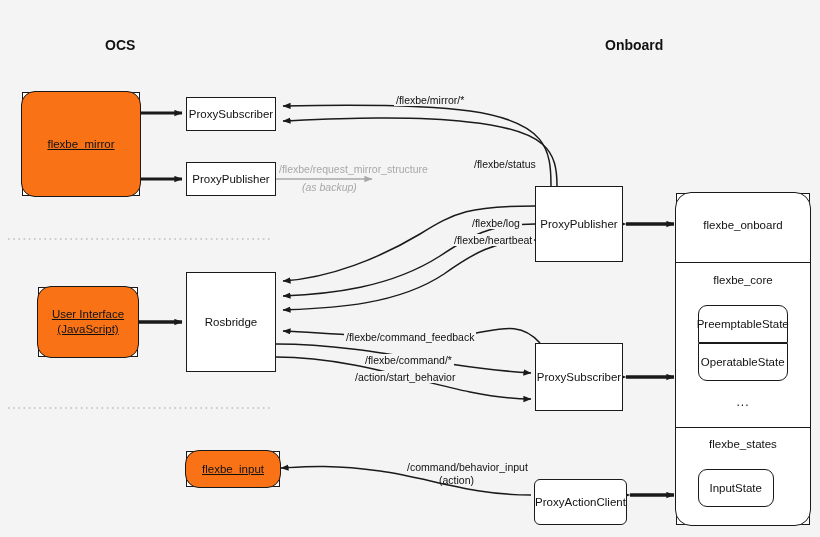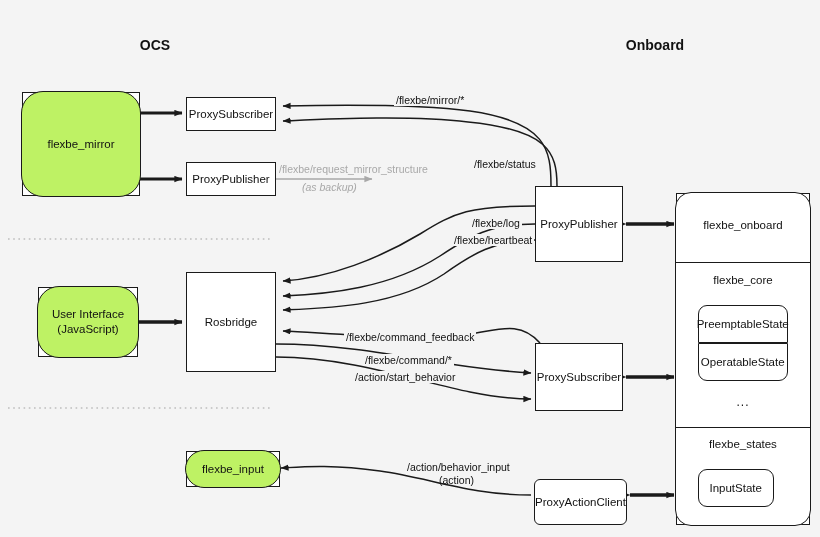--- a/index.html
+++ b/index.html
@@ -9,45 +9,45 @@
     font-family:"Liberation Sans", sans-serif;
     overflow:hidden;
     position:relative;
   }
   #stage{position:absolute;left:0;top:0;width:820px;height:537px;}
   svg.layer{position:absolute;left:0;top:0;width:820px;height:537px;overflow:visible;}
   svg.edges{z-index:1;}
 
   .hdr{
     position:absolute;font-weight:bold;font-size:14px;color:#111;
-    text-align:center;z-index:4;white-space:nowrap;
+    z-index:4;white-space:nowrap;
   }
 
   
   .node{
     position:absolute;box-sizing:border-box;
     background:#fff;border:1.3px solid #1a1a1a;
     display:flex;align-items:center;justify-content:center;
     text-align:center;font-size:11.5px;color:#111;
     line-height:1.25;z-index:3;
   }
   .node.rounded{border-radius:11px;}
 
   
   .framebox{position:absolute;z-index:3;box-sizing:border-box;}
   .framebox .outer{
     position:absolute;left:0;top:0;right:0;bottom:0;
     border:1.3px solid #1a1a1a;box-sizing:border-box;background:#fff;
   }
   .framebox .inner{
     position:absolute;left:-1.3px;top:-1.3px;right:-1.3px;bottom:-1.3px;
-    border:1.3px solid #1a1a1a;border-radius:22px;background:#bef264;
+    border:1.3px solid #1a1a1a;border-radius:14px;background:#f97316;
     box-sizing:border-box;
     display:flex;align-items:center;justify-content:center;
-    text-align:center;font-size:11.5px;color:#111;line-height:1.3;
+    text-align:center;font-size:11.5px;color:#111;line-height:1.3;text-decoration:underline;
   }
 
   
   .panel{
     position:absolute;box-sizing:border-box;z-index:3;
   }
   .panel .pouter{
     position:absolute;left:0;top:0;right:0;bottom:0;
     border:1.3px solid #1a1a1a;background:#fff;box-sizing:border-box;
   }
@@ -235,16 +235,16 @@
   <div class="elabel gray italic" style="left:300px;top:181px;">(as backup)</div>
 
   <div class="elabel" style="left:472px;top:158px;">/flexbe/status</div>
   <div class="elabel" style="left:452px;top:198px;margin-top:36px;">/flexbe/heartbeat</div>
   <div class="elabel" style="left:470px;top:217px;">/flexbe/log</div>
 
   <div class="elabel" style="left:344px;top:331px;">/flexbe/command_feedback</div>
   <div class="elabel" style="left:363px;top:354px;">/flexbe/command/*</div>
   <div class="elabel" style="left:353px;top:371px;">/action/start_behavior</div>
 
-  <div class="elabel nobg" style="left:405px;top:461px;">/action/behavior_input</div>
+  <div class="elabel nobg" style="left:405px;top:461px;">/command/behavior_input</div>
   <div class="elabel nobg" style="left:437px;top:474px;">(action)</div>
 
 </div>
 
 </body></html>

